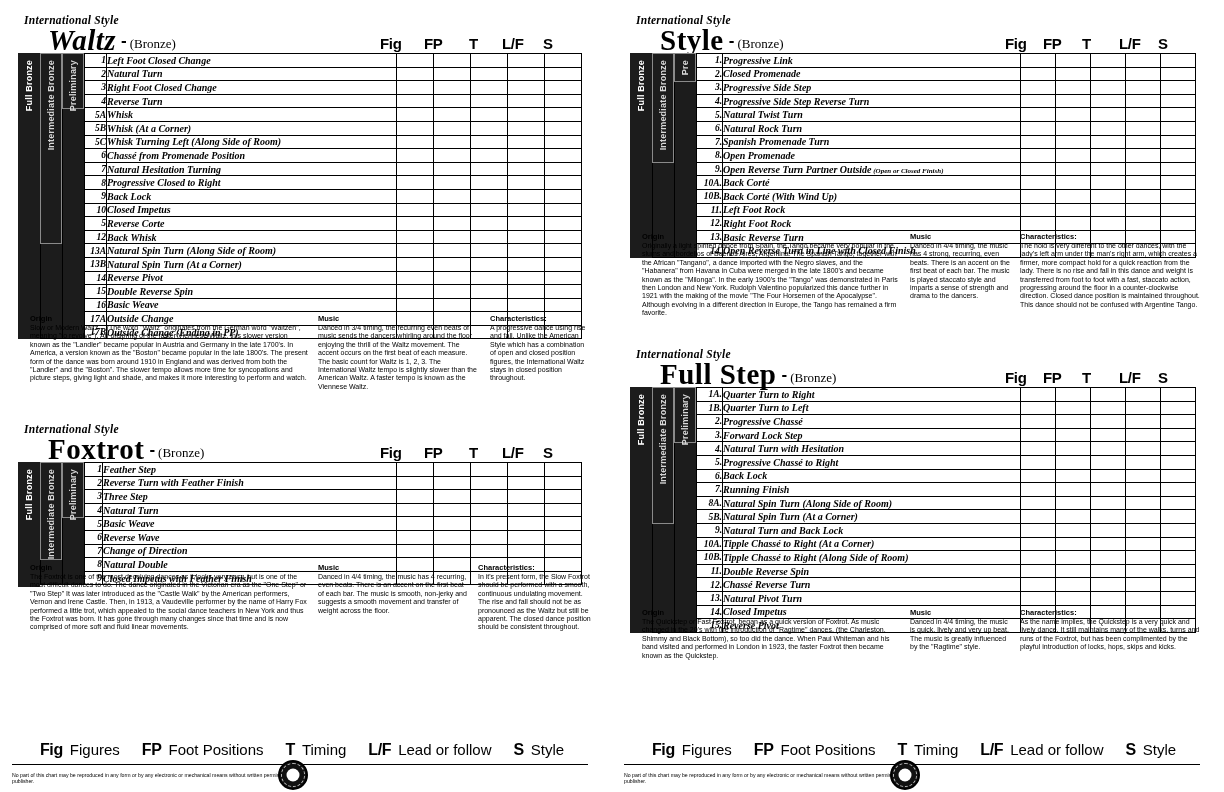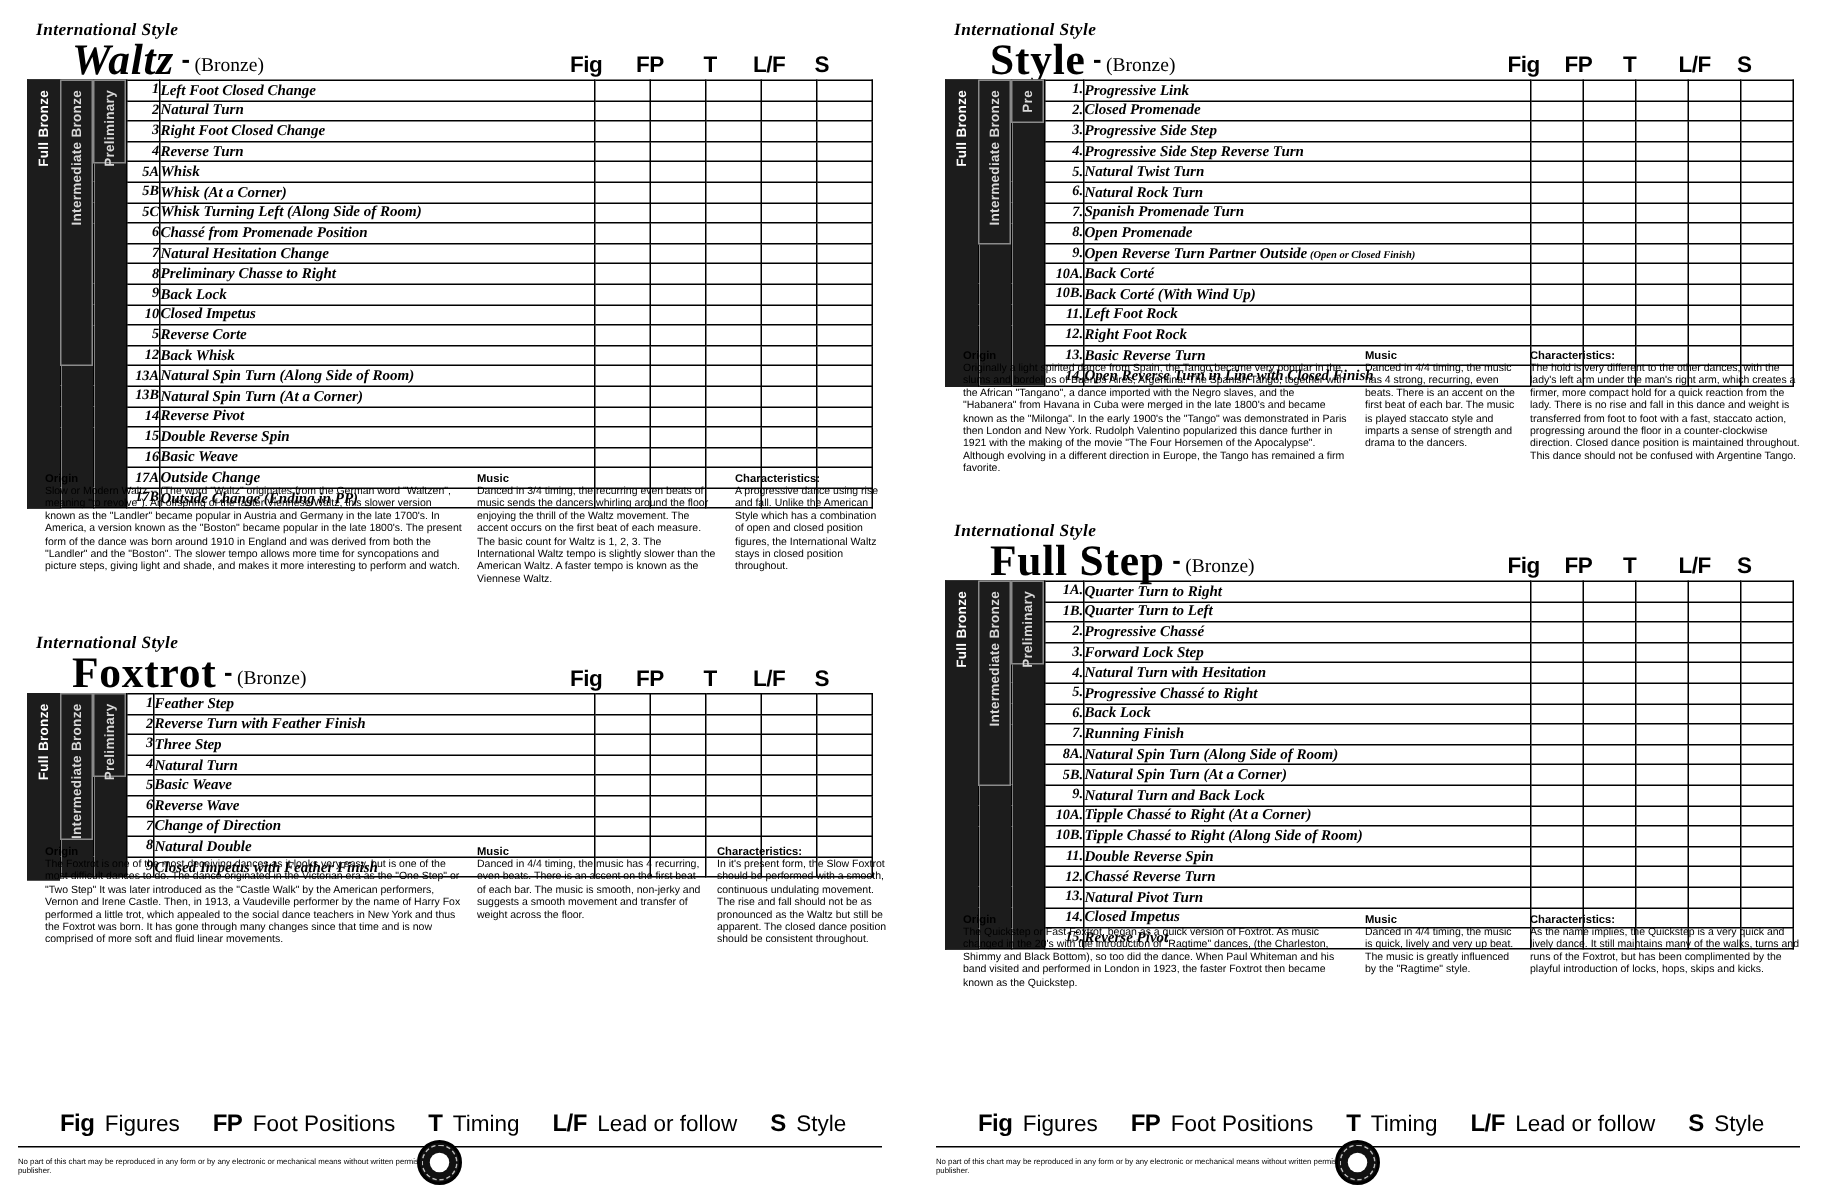--- a/index.html
+++ b/index.html
@@ -289,30 +289,30 @@
                 <td class="num">6</td>
                 <td class="fig">Chassé from Promenade Position</td>
                 <td class="mark"></td>
                 <td class="mark"></td>
                 <td class="mark"></td>
                 <td class="mark"></td>
                 <td class="mark"></td>
               </tr>
               <tr>
                 <td class="num">7</td>
-                <td class="fig">Natural Hesitation Change</td>
+                <td class="fig">Natural Hesitation Turning</td>
                 <td class="mark"></td>
                 <td class="mark"></td>
                 <td class="mark"></td>
                 <td class="mark"></td>
                 <td class="mark"></td>
               </tr>
               <tr>
                 <td class="num">8</td>
-                <td class="fig">Preliminary Chasse to Right</td>
+                <td class="fig">Progressive Closed to Right</td>
                 <td class="mark"></td>
                 <td class="mark"></td>
                 <td class="mark"></td>
                 <td class="mark"></td>
                 <td class="mark"></td>
               </tr>
               <tr>
                 <td class="num">9</td>
                 <td class="fig">Back Lock</td>
                 <td class="mark"></td>

